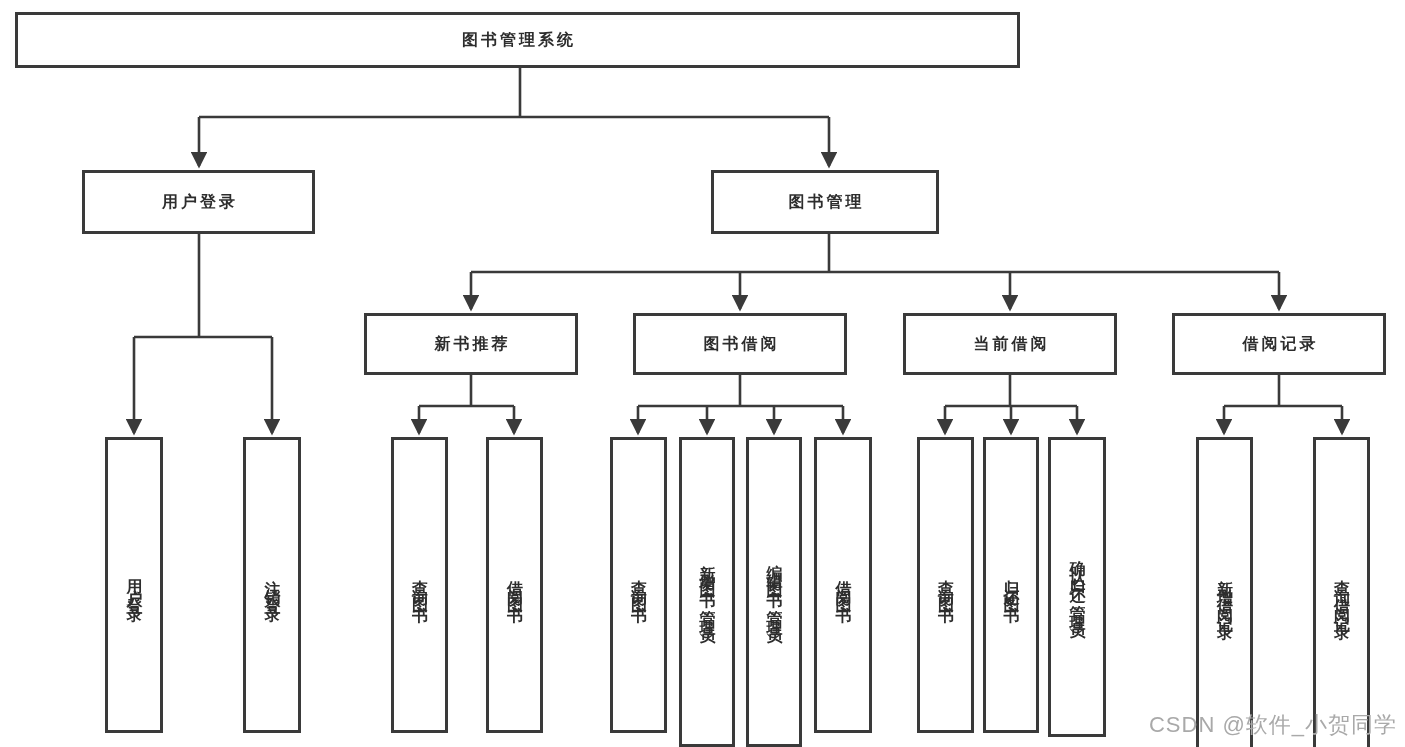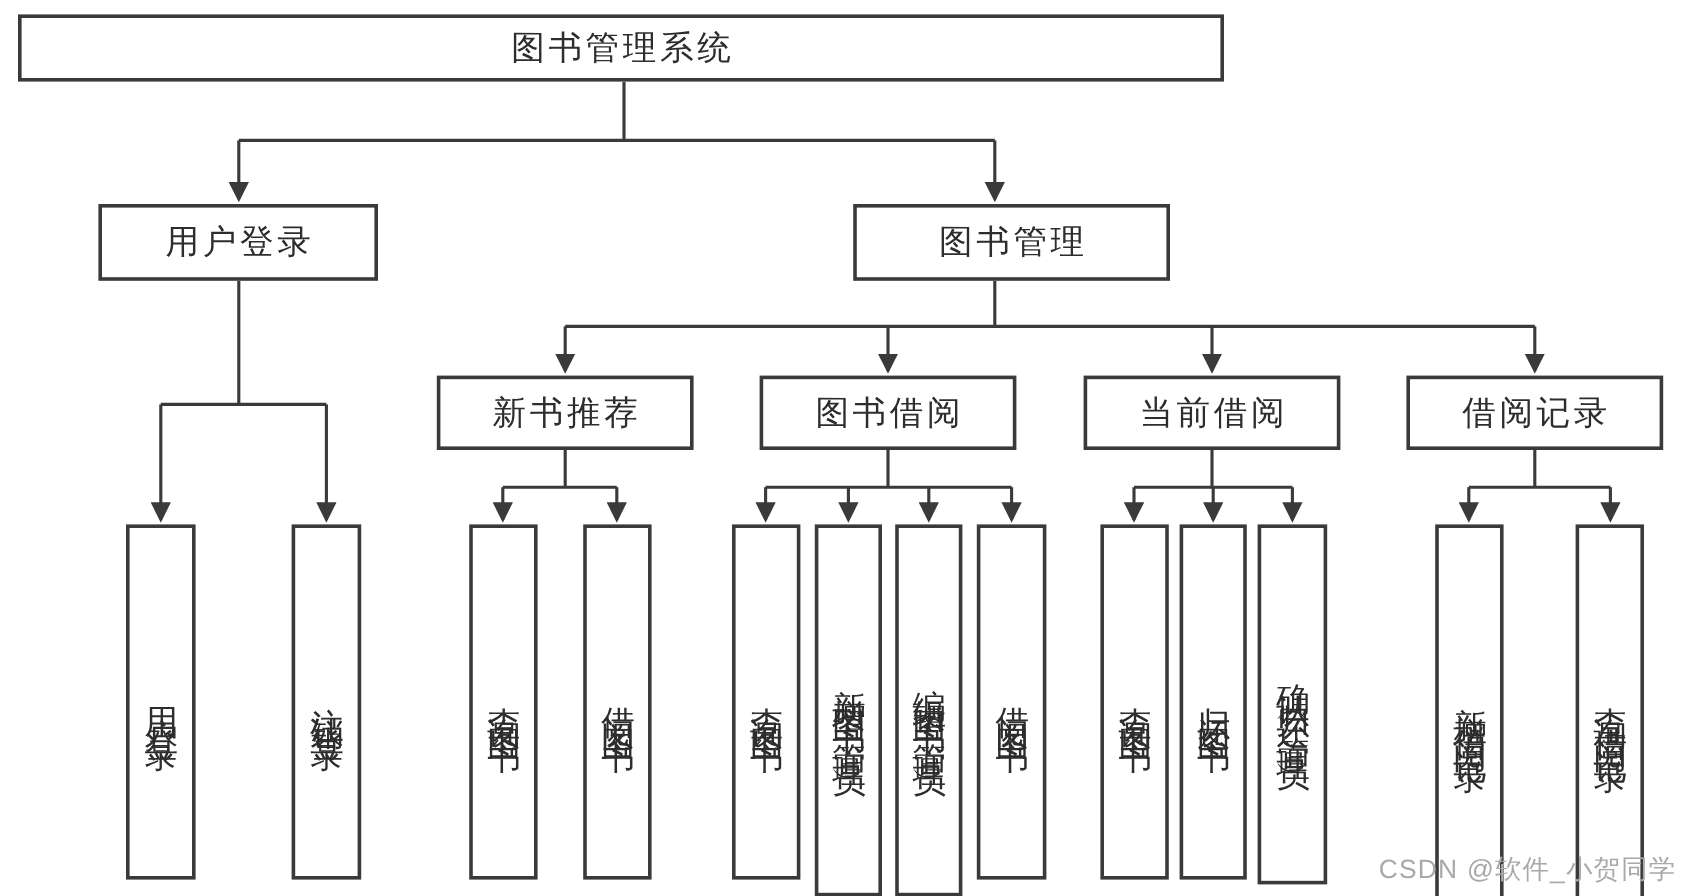--- a/index.html
+++ b/index.html
@@ -20,24 +20,25 @@
     position: absolute;
     box-sizing: border-box;
     background: #ffffff;
     border: 3px solid #3a3a3a;
     display: flex;
     align-items: center;
     justify-content: center;
     color: #2d2d2d;
   }
   .box span {
-    font-size: 28px;
+    font-size: 16px;
     letter-spacing: 3px;
     white-space: nowrap;
     text-indent: 3px; 
+    font-weight: bold;
   }
   .vbox span {
     writing-mode: vertical-rl;
     text-orientation: mixed;
     letter-spacing: 9px;
     text-indent: 0;
   }
   .watermark {
     position: absolute;
     right: 8px;
@@ -93,21 +94,21 @@
     </g>
   </svg>
 
   <div class="box" style="left:15px; top:12px; width:1005px; height:56px;">
     <span>图书管理系统</span>
   </div>
 
   <div class="box" style="left:82px; top:170px; width:233px; height:64px;">
     <span>用户登录</span>
   </div>
-  <div class="box" style="left:711px; top:170px; width:264px; height:64px;">
+  <div class="box" style="left:711px; top:170px; width:228px; height:64px;">
     <span>图书管理</span>
   </div>
 
   <div class="box" style="left:364px; top:313px; width:214px; height:62px;text-align:right;">
     <span>新书推荐</span>
   </div>
   <div class="box" style="left:633px; top:313px; width:214px; height:62px;text-align:center;">
     <span>图书借阅</span>
   </div>
   <div class="box" style="left:903px; top:313px; width:214px; height:62px;">

